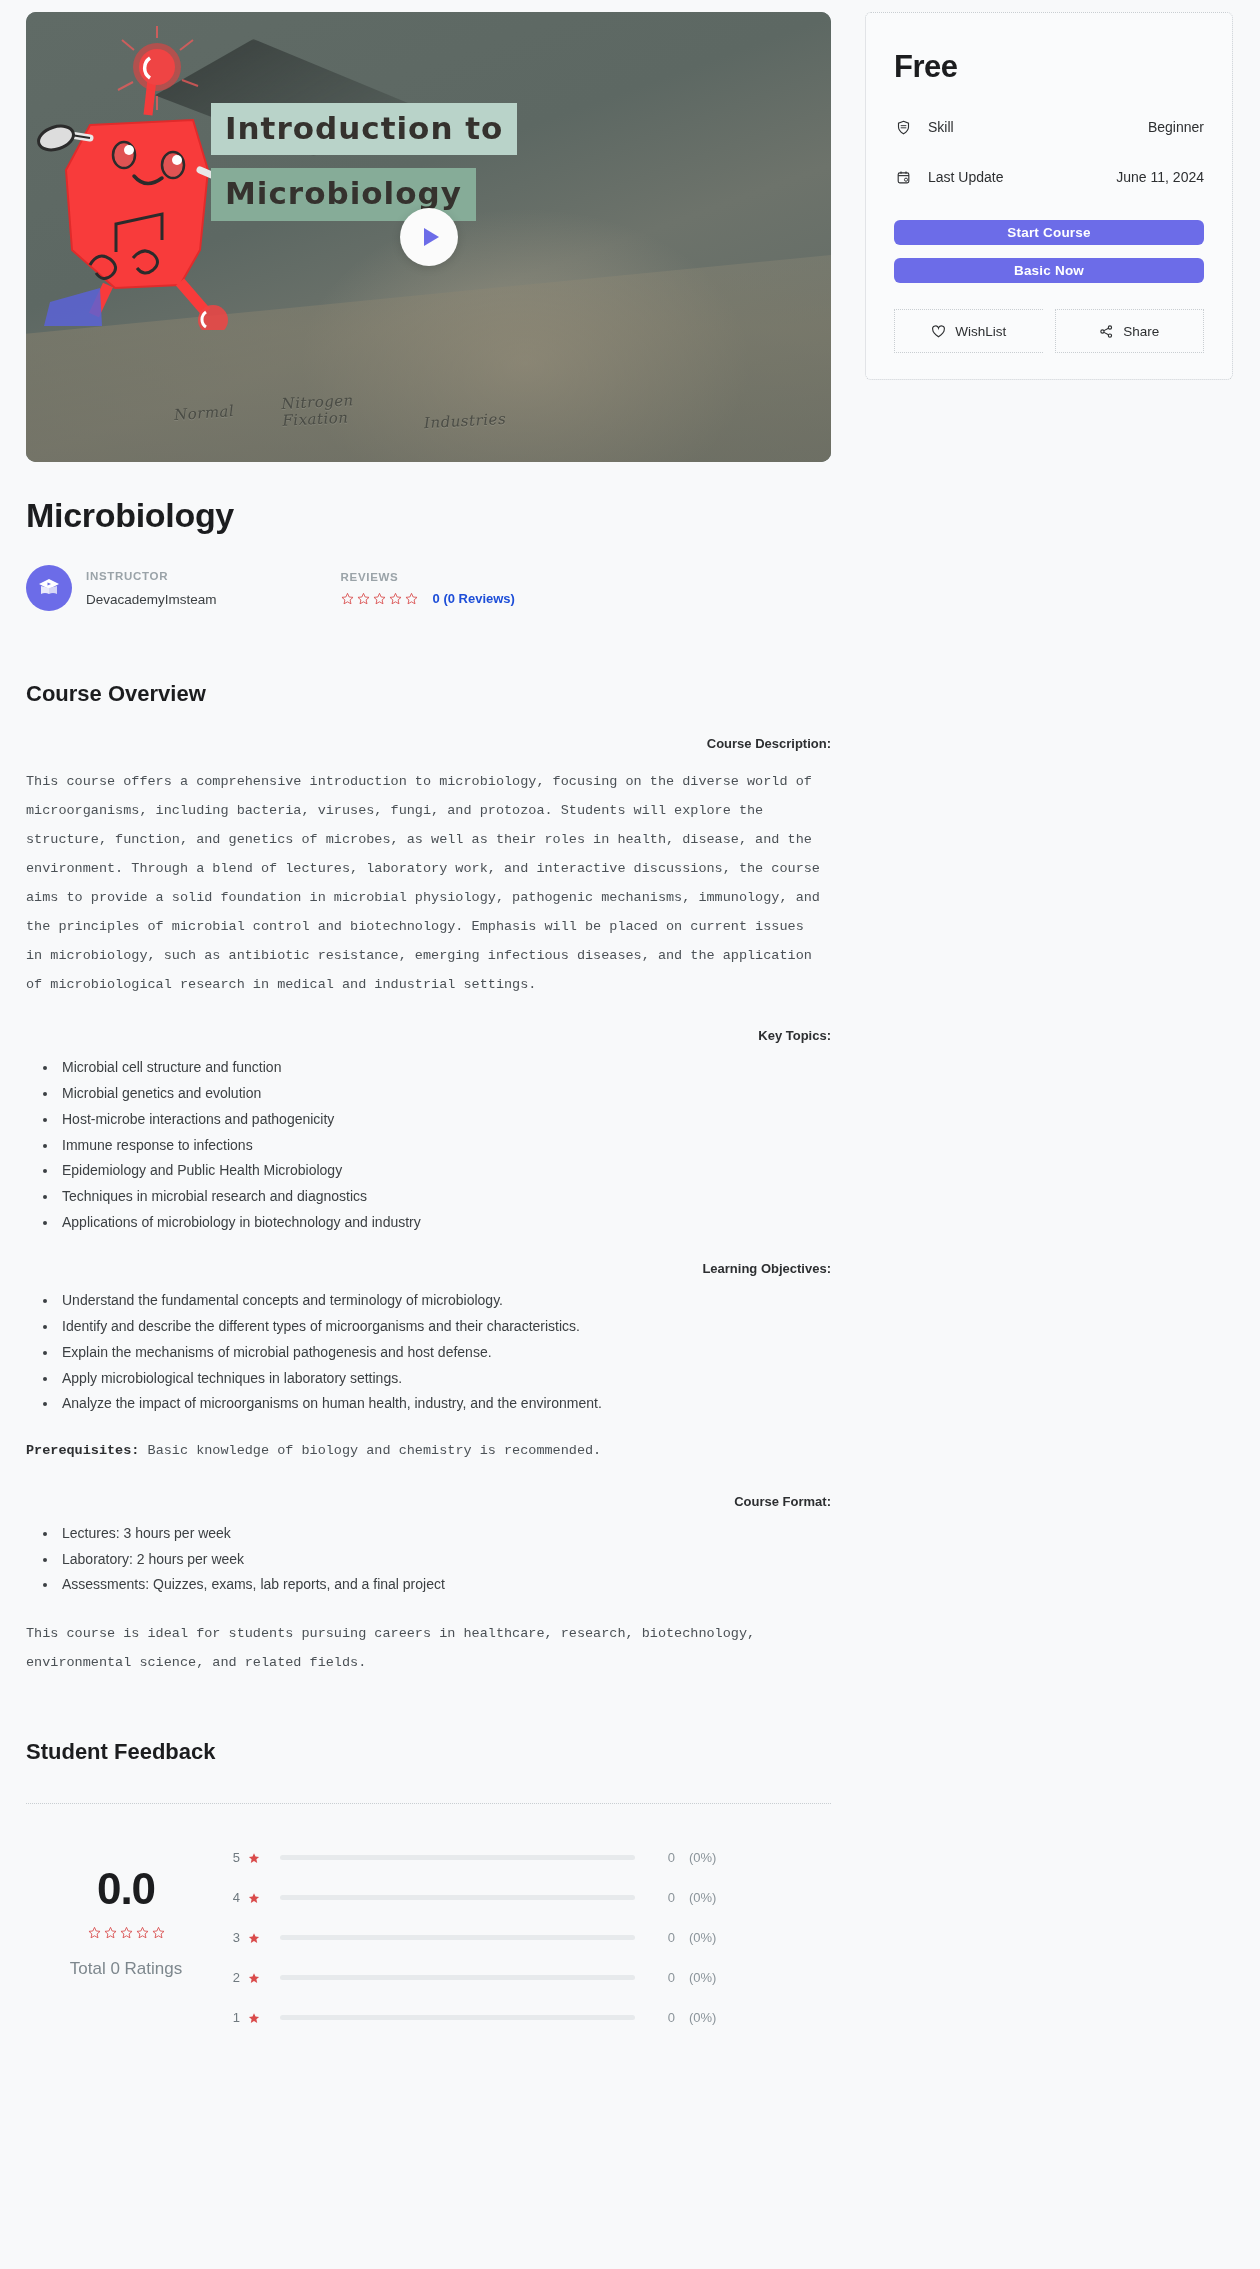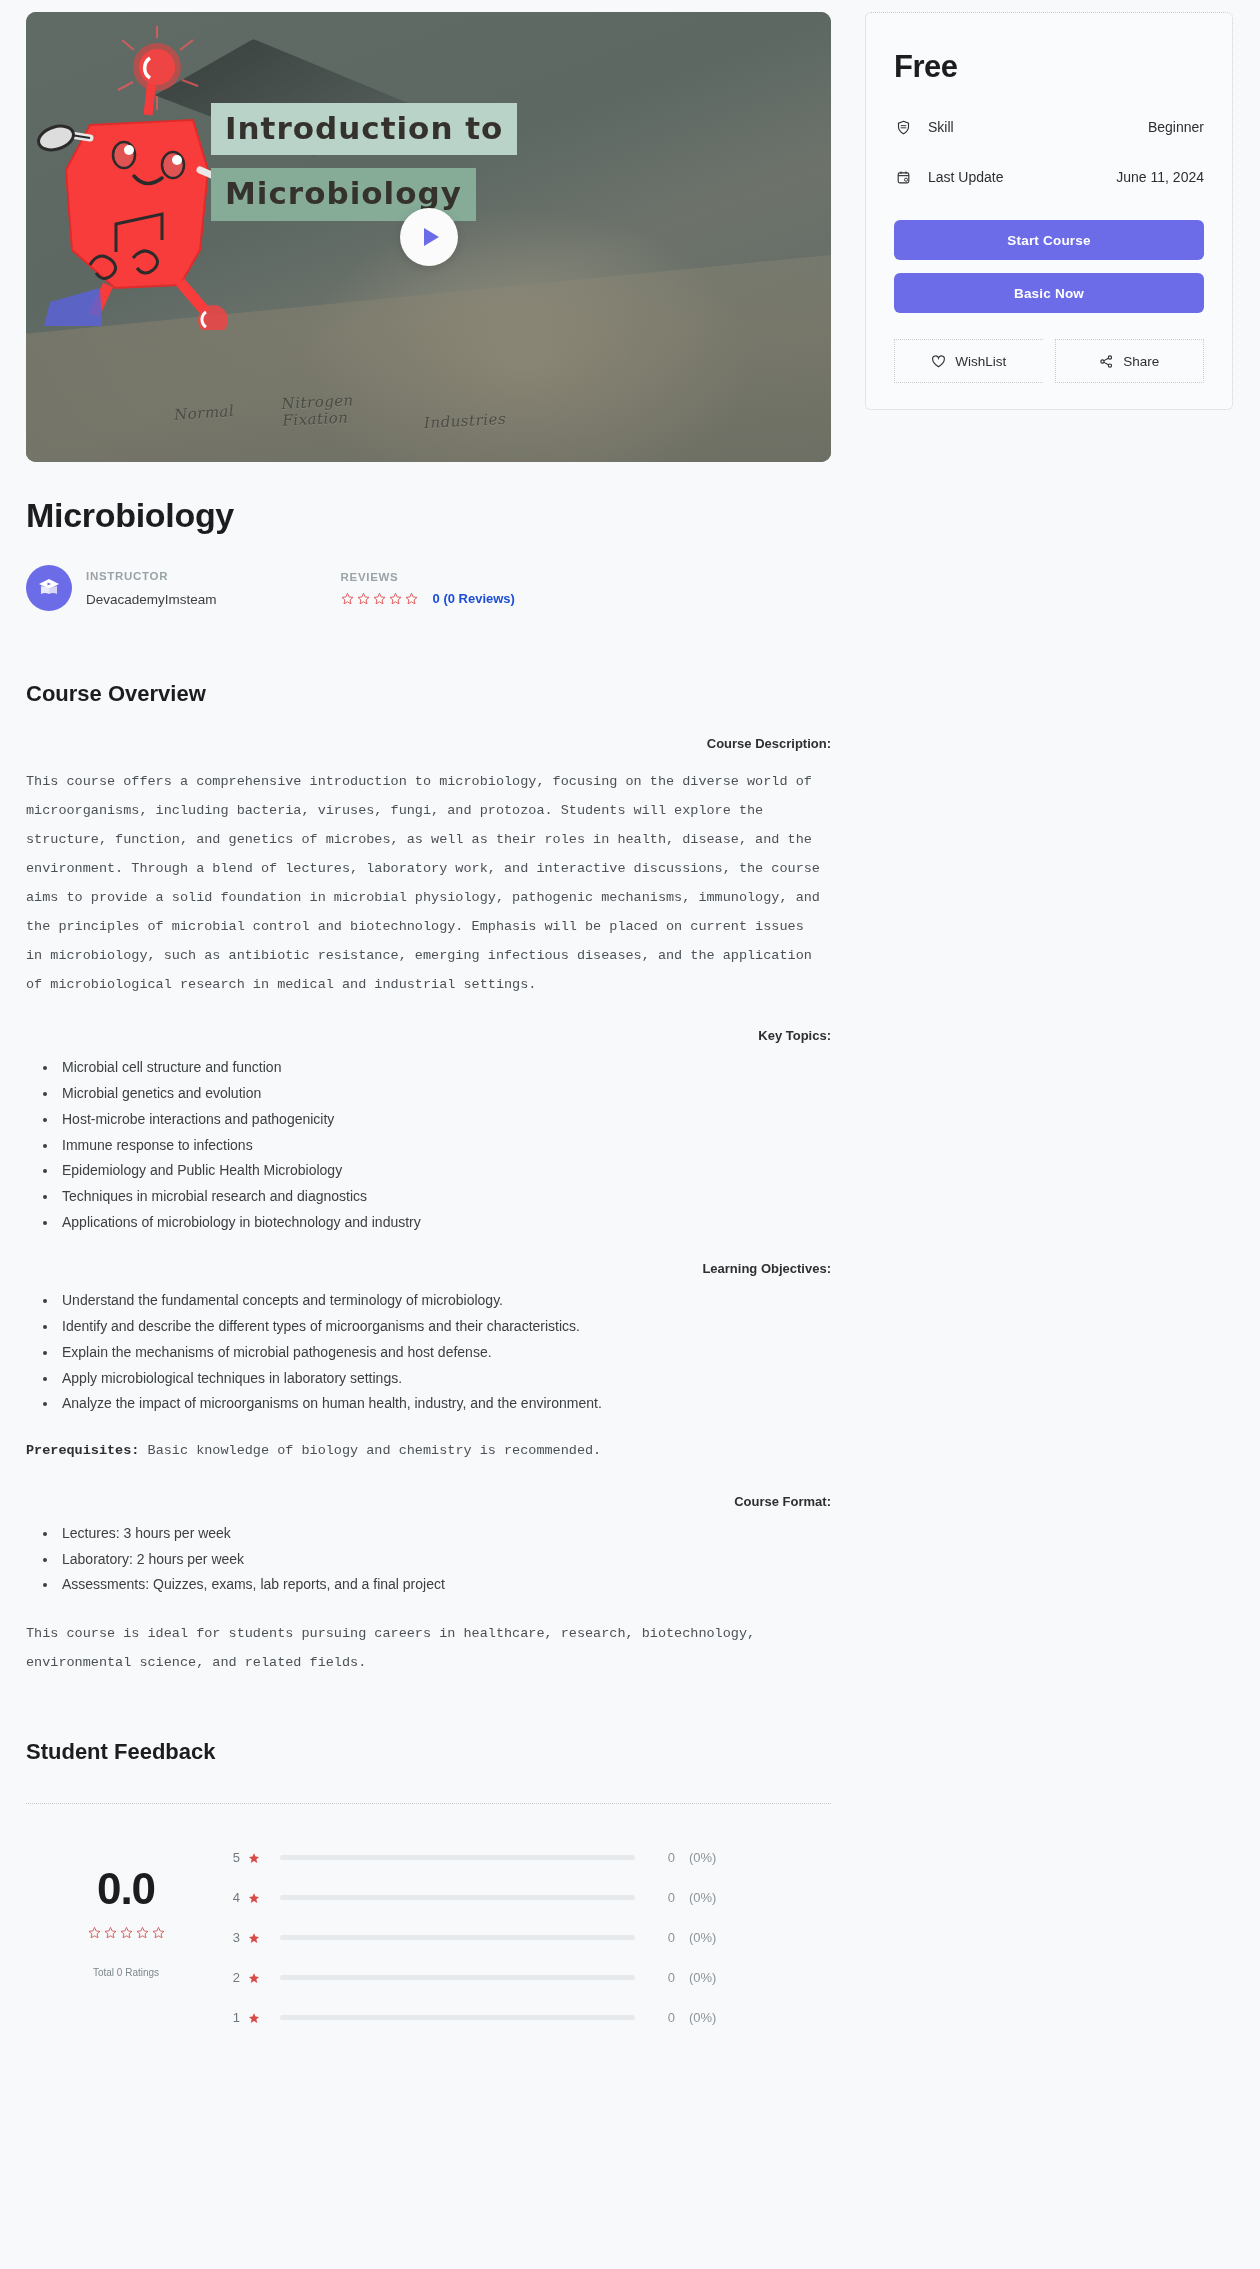--- a/index.html
+++ b/index.html
@@ -150,21 +150,21 @@
   .feedback-head { font-size: 22px; font-weight: 700; color: #1c1d1f; margin-top: 62px; }
   .feedback-card {
     margin-top: 38px;
     border-top: 1.5px dotted #c9ced2;
     padding-top: 34px;
     display: flex; align-items: flex-start;
   }
   .score-col { width: 200px; text-align: center; padding-top: 26px; }
   .score-num { font-size: 44px; font-weight: 700; color: #1c1d1f; letter-spacing: -1px; }
   .score-stars { display: flex; justify-content: center; gap: 3px; margin-top: 12px; }
-  .score-total { font-size: 10px; color: #7d878d; margin-top: 28px; }
+  .score-total { font-size: 17px; color: #7d878d; margin-top: 20px; }
   .bars-col { flex: 1; padding-top: 6px; }
   .bar-row { display: flex; align-items: center; height: 28px; margin-bottom: 12px; }
   .bar-num { font-size: 13px; color: #6f797f; width: 14px; text-align: right; }
   .bar-star { margin-left: 8px; display: flex; align-items: center; }
   .bar-track {
     flex: 1; height: 5px; border-radius: 3px;
     background: #e7eaec; margin: 0 24px 0 20px; max-width: 355px;
     position: relative; overflow: hidden;
   }
   .bar-fill { height: 100%; background: #6c6ce8; border-radius: 3px; width: 0%; }
@@ -186,21 +186,21 @@
     font-size: 14px; color: #2d2f31;
   }
   .info-row:first-of-type { margin-top: 43px; }
   .info-icon { width: 18px; display: flex; align-items: center; justify-content: center; }
   .info-label { margin-left: 16px; }
   .info-value { margin-left: auto; font-size: 14px; color: #2d2f31; }
   .cta {
     display: block; width: 100%;
     background: #6c6ce8; color: #fff;
     border: none; border-radius: 6px;
-    height: 40px; font-size: 13.5px; font-weight: 700;
+    height: 25px; font-size: 13.5px; font-weight: 700;
     font-family: "Liberation Sans", sans-serif;
     cursor: pointer; letter-spacing: 0.2px;
   }
   .cta.first { margin-top: 35px; }
   .cta.second { margin-top: 13px; }
   .actions { display: flex; margin-top: 26px; }
   .action-btn {
     flex: 1;
     border: 1.5px dotted #c9ced2;
     background: transparent;

